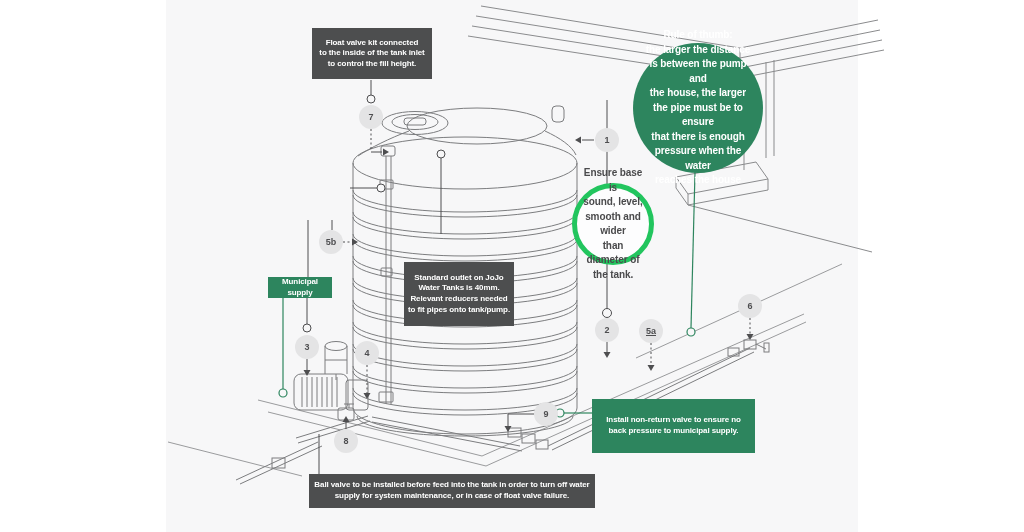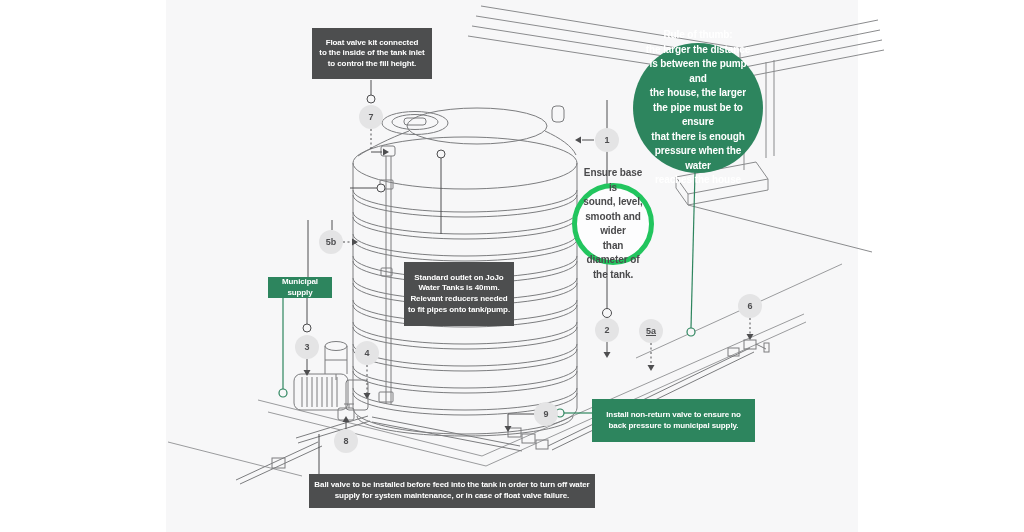--- a/index.html
+++ b/index.html
@@ -20,21 +20,21 @@
   .badge{position:absolute;width:24px;height:24px;border-radius:50%;background:#e4e4e5;color:#4e4e50;
          display:flex;align-items:center;justify-content:center;font-size:9px;font-weight:700;}
 
   
   .float-box{left:312px;top:28px;width:120px;height:51px;}
   .pressure-box{left:268px;top:132px;width:83px;height:88px;}
   .rule-circle{left:633px;top:43px;width:130px;height:130px;padding:8px;}
   .base-circle{left:572px;top:183px;width:82px;height:82px;padding:4px;}
   .outlet-box{left:404px;top:234px;width:110px;height:64px;margin-top:28px;}
   .muni-label{left:268px;top:277px;width:64px;height:21px;}
-  .nonreturn-box{left:592px;top:399px;width:163px;height:43px;}
+  .nonreturn-box{left:592px;top:399px;width:163px;height:54px;}
   .ball-box{left:309px;top:474px;width:286px;height:34px;}
 </style>
 </head>
 <body>
 
 <div class="stage">
   <div class="canvas"></div>
 
   <svg class="art" viewBox="0 0 1024 532">
 

